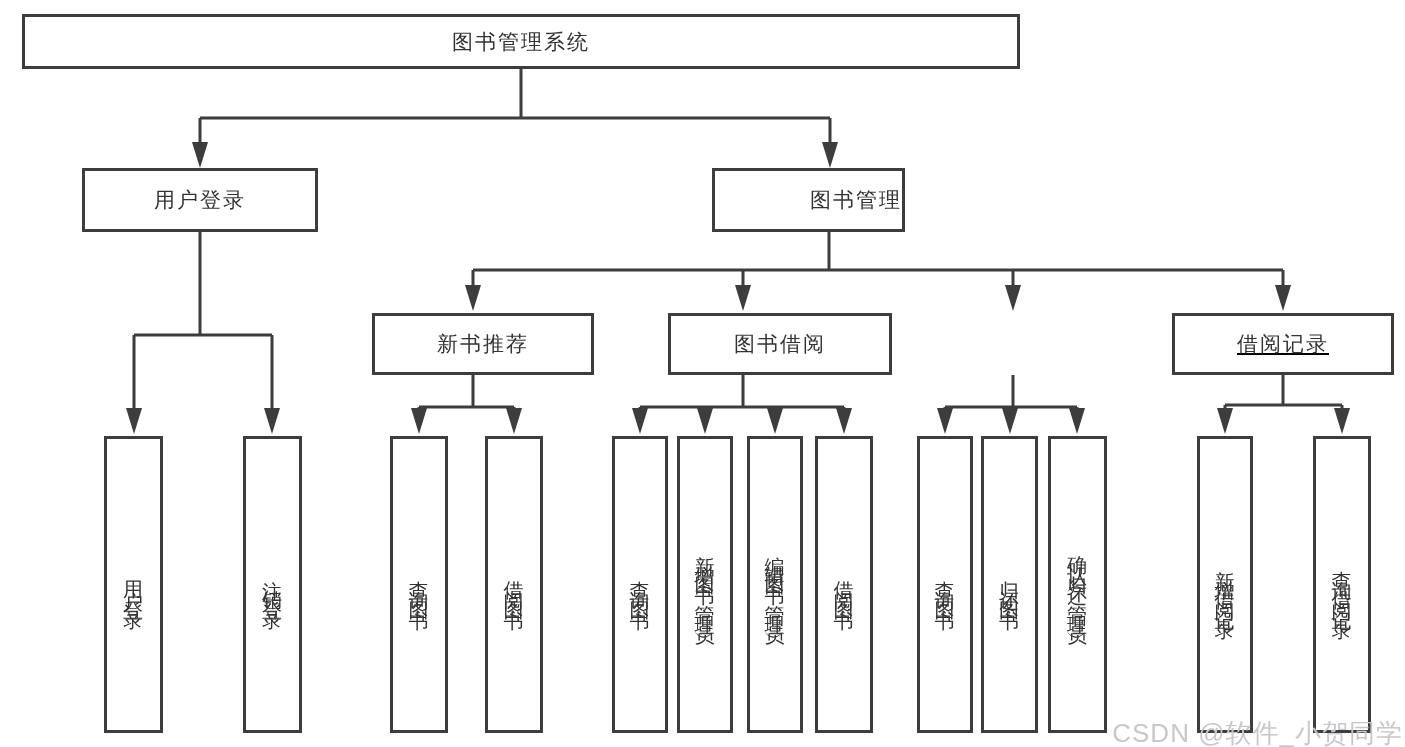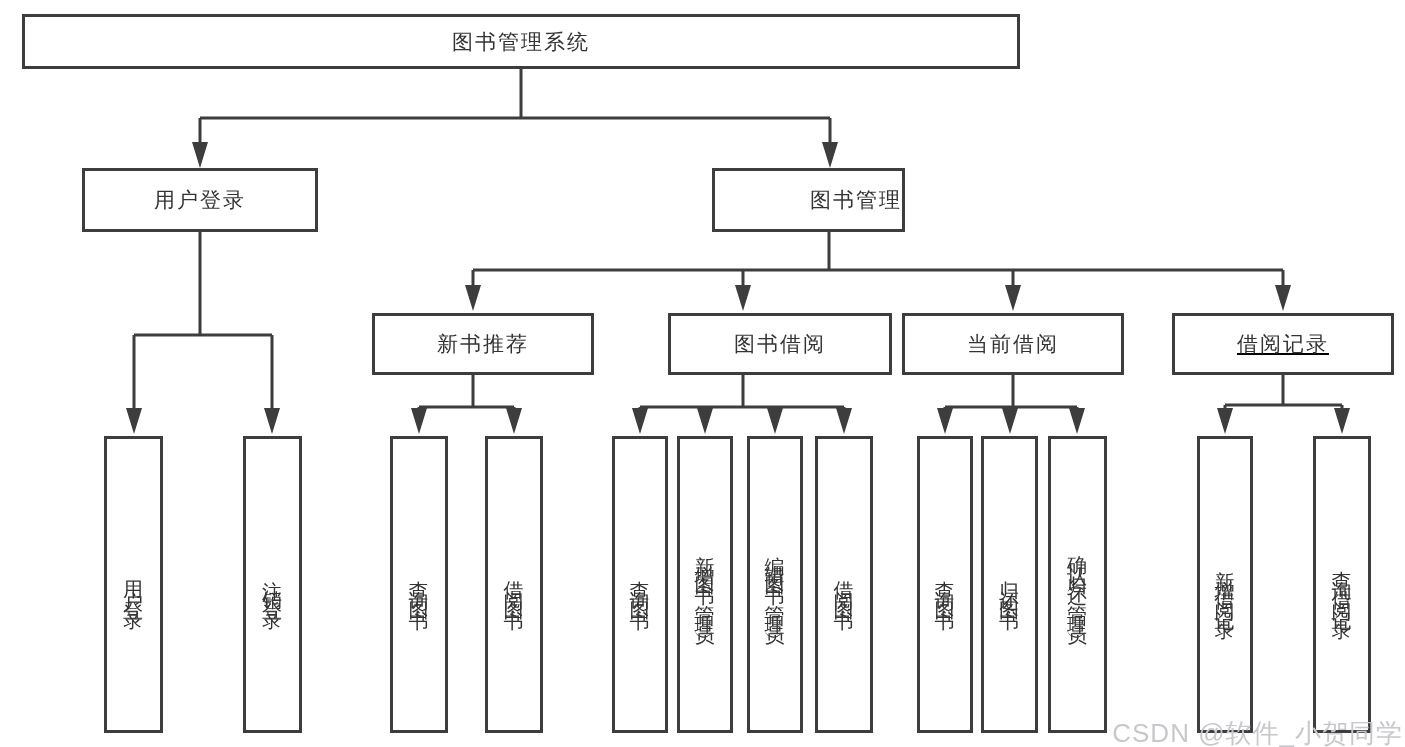--- a/index.html
+++ b/index.html
@@ -89,23 +89,20 @@
   <div class="box h" style="left:712px;top:168px;width:193px;height:64px;justify-content:flex-end;">
     <span>图书管理</span>
   </div>
 
   <div class="box h" style="left:372px;top:313px;width:222px;height:62px;text-align:right;">
     <span>新书推荐</span>
   </div>
   <div class="box h" style="left:632px;top:313px;width:224px;height:62px;margin-left:36px;">
     <span>图书借阅</span>
   </div>
-  <div class="box h" style="left:902px;top:313px;width:222px;height:62px;">
-    <span>当前借阅</span>
-  </div>
   <div class="box h" style="left:1172px;top:313px;width:222px;height:62px;text-decoration:underline;">
     <span>借阅记录</span>
   </div>
 
   <div class="box v" style="left:104px;top:436px;width:59px;height:297px;">
     <span>用户登录</span>
   </div>
   <div class="box v" style="left:243px;top:436px;width:59px;height:297px;">
     <span>注销登录</span>
   </div>

